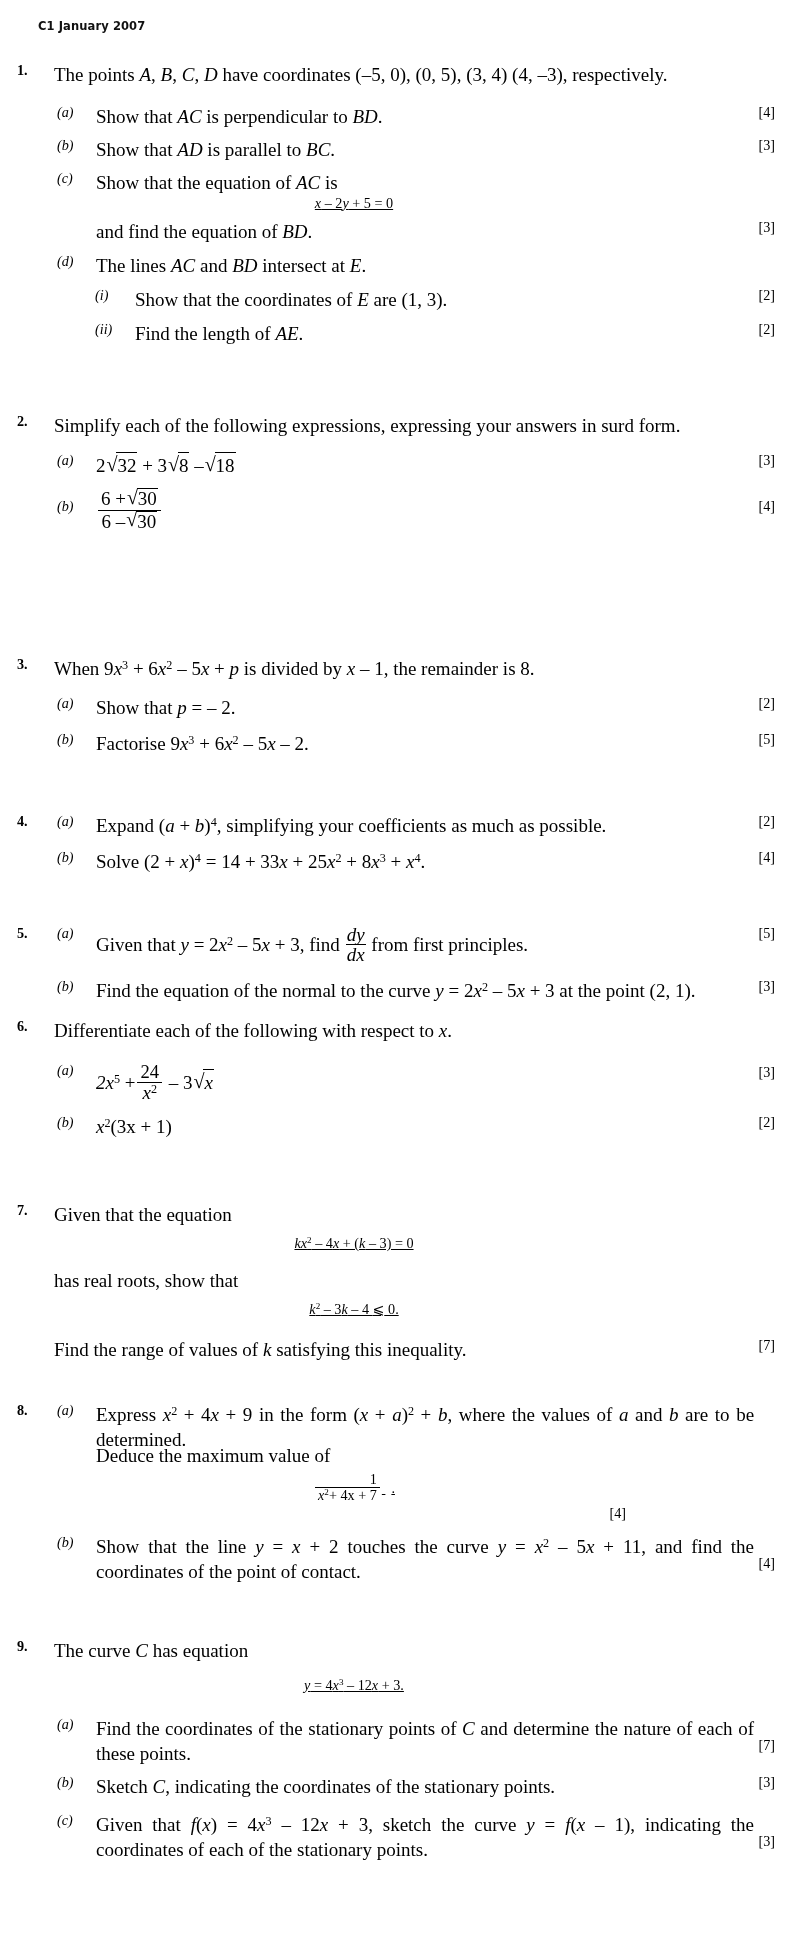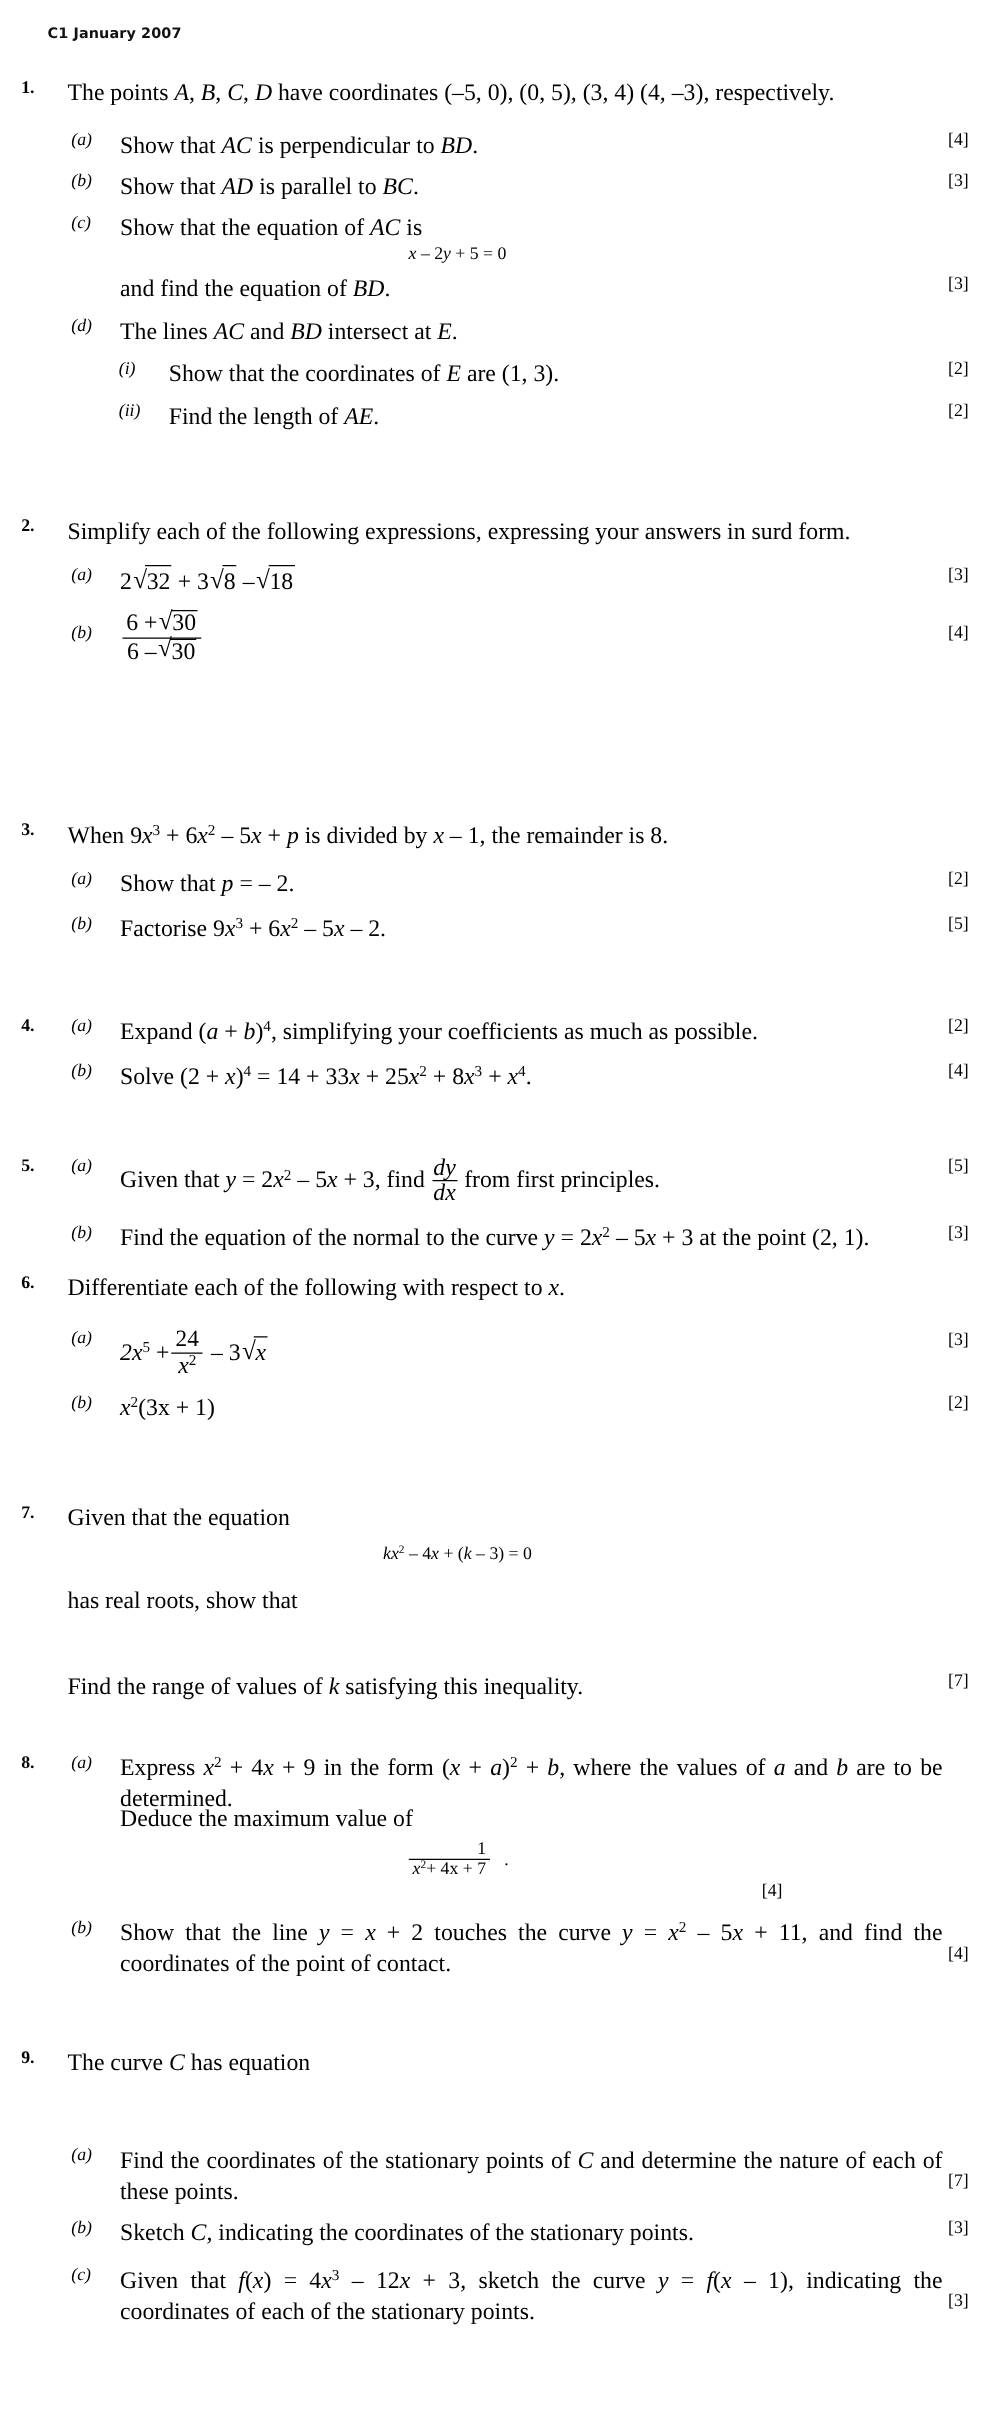--- a/index.html
+++ b/index.html
@@ -73,24 +73,25 @@
     position: absolute;
     right: 17px;
     font-size: 14.2px;
     text-align: right;
     white-space: nowrap;
   }
 
   
   .display {
     position: absolute;
-    left: 16px;
+    left: 4px;
     width: 700px;
     text-align: center;
     font-size: 14.2px;
+    text-decoration: underline;
   }
 
   i, .it { font-style: italic; }
   .bold { font-weight: normal; }
 
   
   sup {
     font-size: 0.64em;
     vertical-align: 0.52em;
     line-height: 0;
@@ -334,20 +335,23 @@
     </div>
   </div>
   <div class="display" style="top:1235px;">
     <i>kx</i><sup class="up">2</sup> – 4<i>x</i> + (<i>k</i> – 3) = 0
   </div>
   <div class="q" style="top:1268px;">
     <div class="body-stem txt">
       has real roots, show that
     </div>
   </div>
+  <div class="display" style="top:1301px;">
+    <i>k</i><sup class="up">2</sup> – 3<i>k</i> – 4 <span class="le">⩽</span> 0.
+  </div>
   <div class="q" style="top:1337px;">
     <div class="body-stem txt">
       Find the range of values of <i>k</i> satisfying this inequality.
     </div>
     <span class="marks">[7]</span>
   </div>
 
   <div class="q" style="top:1402px;">
     <span class="qnum">8.</span>
     <span class="plab lvl1">(a)</span>
@@ -376,20 +380,23 @@
     </div>
     <span class="marks" style="top:21px;">[4]</span>
   </div>
 
   <div class="q" style="top:1638px;">
     <span class="qnum">9.</span>
     <div class="body-stem txt">
       The curve <i>C</i> has equation
     </div>
   </div>
+  <div class="display" style="top:1677px;">
+    <i>y</i> = 4<i>x</i><sup class="up">3</sup> – 12<i>x</i> + 3.
+  </div>
 
   <div class="q" style="top:1716px;">
     <span class="plab lvl1">(a)</span>
     <div class="body-lvl1 txt justify" style="right:38px;">
       Find the coordinates of the stationary points of <i>C</i> and determine the nature of each of these points.
     </div>
     <span class="marks" style="top:21px;">[7]</span>
   </div>
 
   <div class="q" style="top:1774px;">

